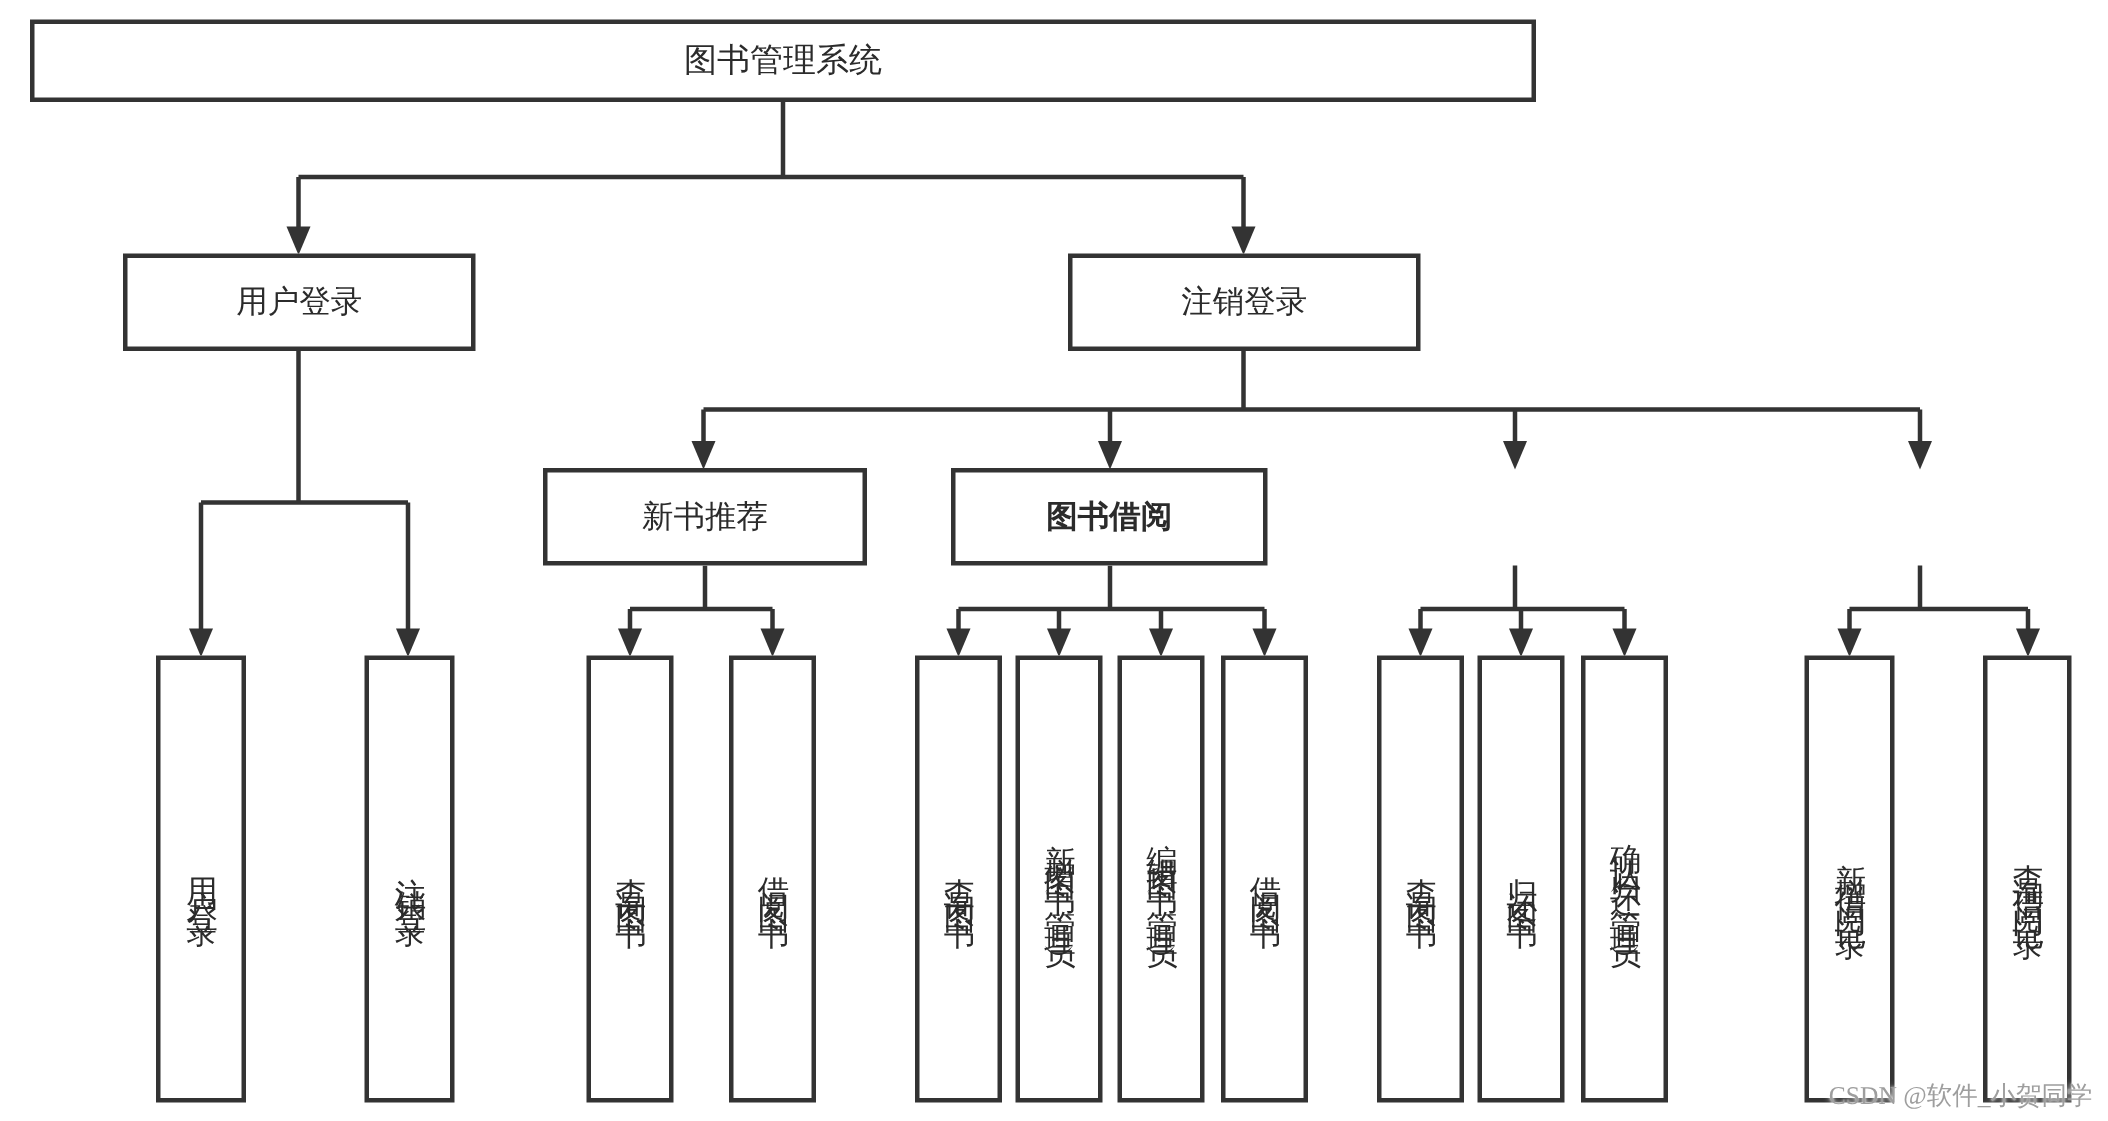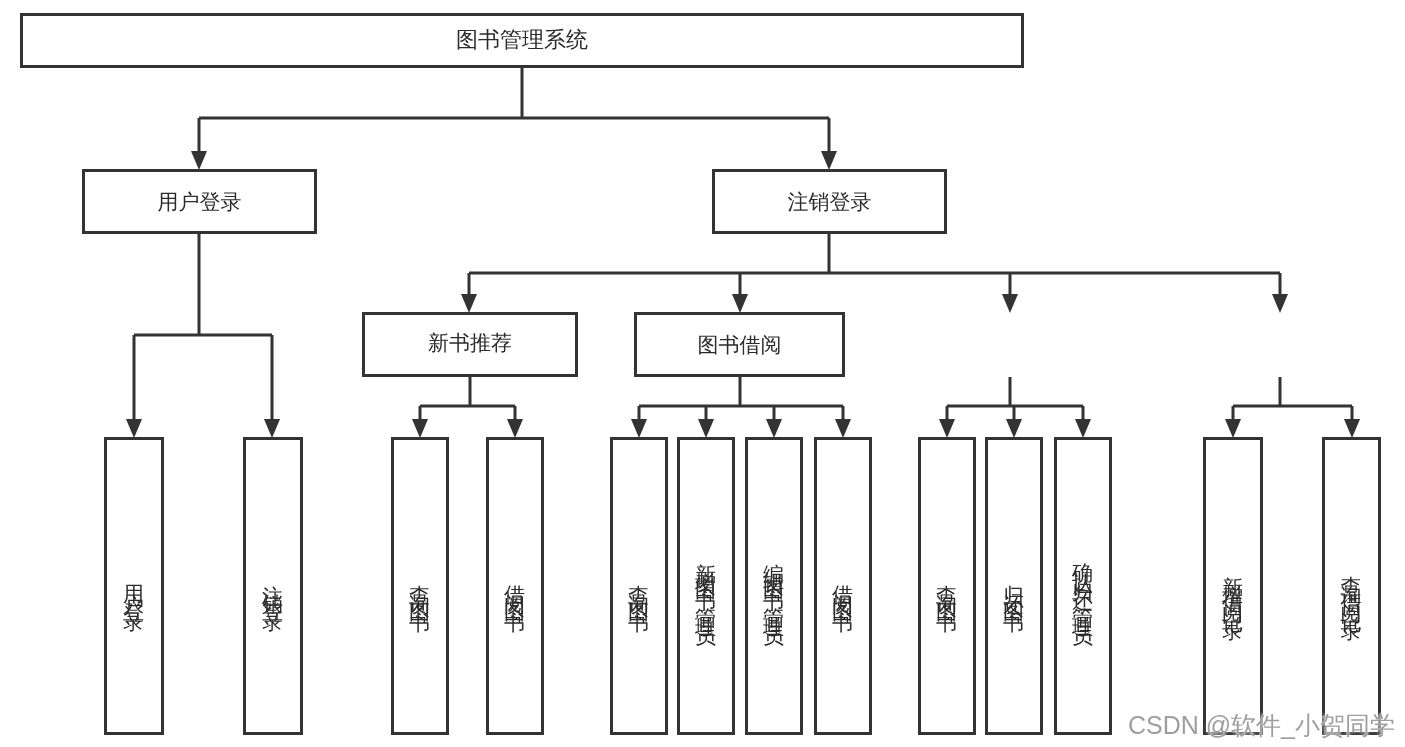--- a/index.html
+++ b/index.html
@@ -40,25 +40,26 @@
   .leaf {
     writing-mode: vertical-rl;
     text-orientation: mixed;
     letter-spacing: 9px;
     font-size: 21px;
   }
   .watermark {
     position: absolute;
     right: 10px;
     bottom: 5px;
-    font-size: 25px;
+    font-size: 17px;
     color: #9e9e9e;
     text-shadow: 0 0 2px #ffffff, 0 0 4px #ffffff;
     z-index: 2;
     white-space: nowrap;
+    font-family: Liberation Serif, serif;
   }
 </style>
 </head>
 <body>
 
 <div id="canvas">
 
   <svg id="connectors" viewBox="0 0 1405 747" xmlns="http://www.w3.org/2000/svg" aria-hidden="true">
     <g stroke="#333333" stroke-width="3" fill="none">
 
@@ -100,22 +101,22 @@
       <polygon points="1225,419 1241,419 1233,438"></polygon>
       <polygon points="1344,419 1360,419 1352,438"></polygon>
     </g>
   </svg>
 
   <div class="node root" style="left:20px; top:13px; width:1004px; height:55px;">图书管理系统</div>
 
   <div class="node" style="left:82px; top:169px; width:235px; height:65px;">用户登录</div>
   <div class="node" style="left:712px; top:169px; width:235px; height:65px;">注销登录</div>
 
-  <div class="node" style="left:362px; top:312px; width:216px; height:65px;font-family:Liberation Mono, monospace;">新书推荐</div>
-  <div class="node" style="left:634px; top:312px; width:211px; height:65px;">图书借阅</div>
+  <div class="node" style="left:362px; top:312px; width:216px; height:65px;">新书推荐</div>
+  <div class="node" style="left:634px; top:312px; width:211px; height:65px;font-weight:bold;">图书借阅</div>
 
   <div class="node leaf" style="left:104px; top:437px; width:60px; height:298px;">用户登录</div>
   <div class="node leaf" style="left:243px; top:437px; width:60px; height:298px;">注销登录</div>
 
   <div class="node leaf" style="left:391px; top:437px; width:58px; height:298px;">查询图书</div>
   <div class="node leaf" style="left:486px; top:437px; width:58px; height:298px;">借阅图书</div>
 
   <div class="node leaf" style="left:610px; top:437px; width:58px; height:298px;">查询图书</div>
   <div class="node leaf" style="left:677px; top:437px; width:58px; height:298px;">新增图书（管理员）</div>
   <div class="node leaf" style="left:745px; top:437px; width:58px; height:298px;">编辑图书（管理员）</div>

